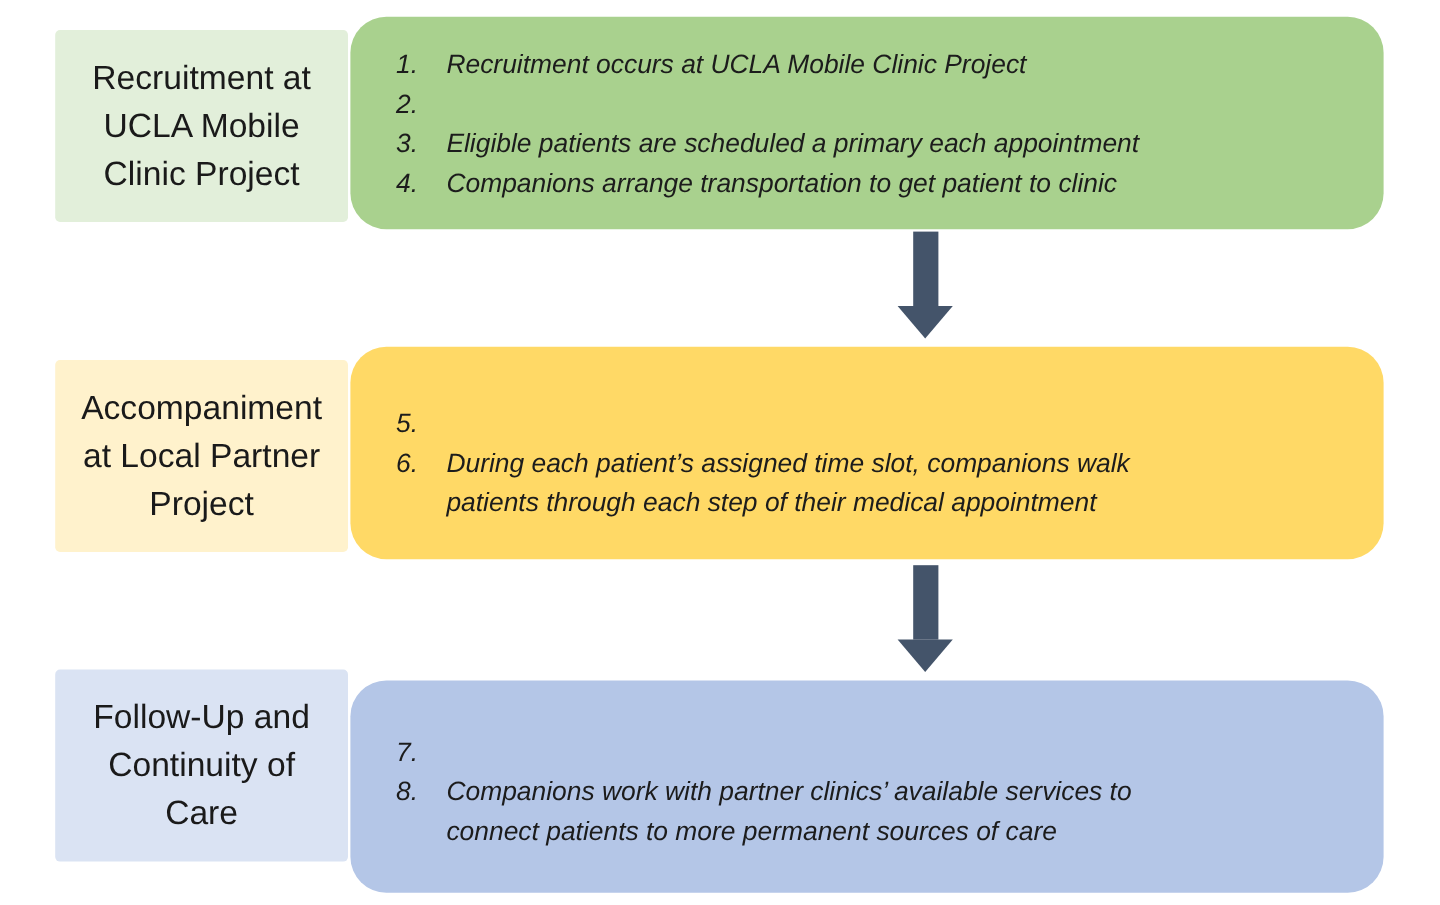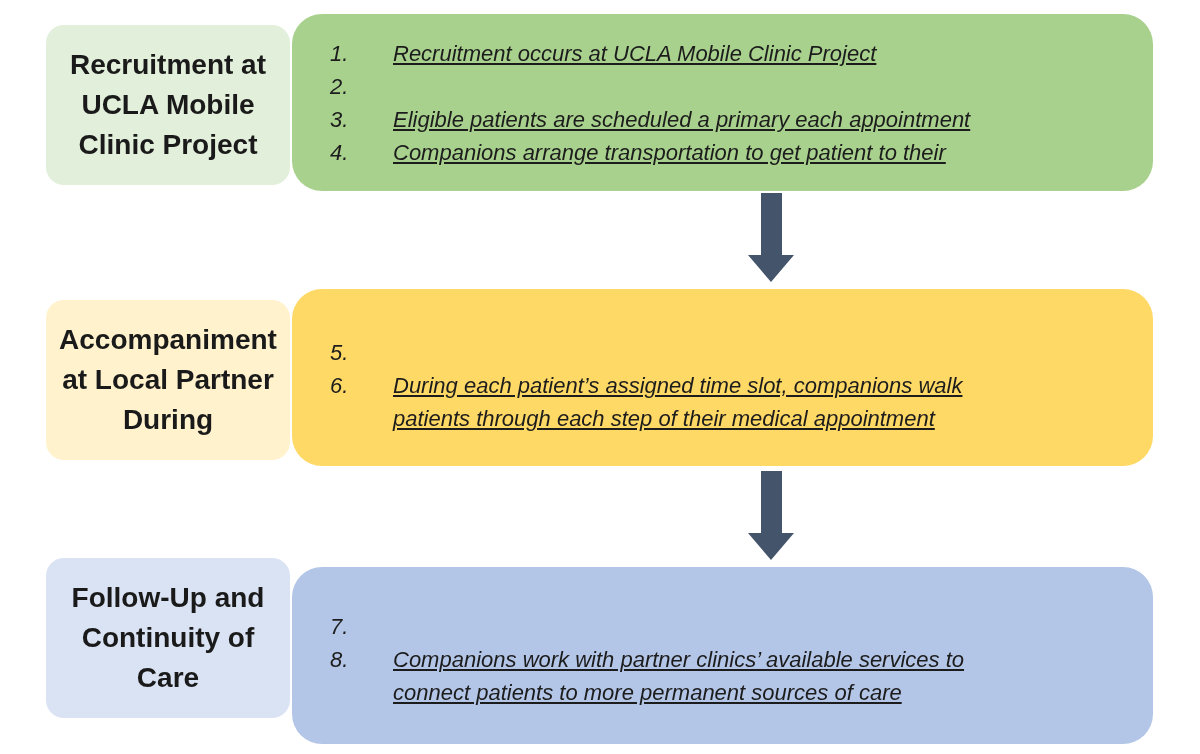--- a/index.html
+++ b/index.html
@@ -8,40 +8,39 @@
     --blue_light:#dae3f3; --blue:#b4c6e7;
     --arrow:#44546a; --text:#1a1a1a;
   }
   * { margin:0; padding:0; box-sizing:border-box; }
   html,body { width:1200px; height:754px; background:#ffffff; }
   body { font-family:"Liberation Sans", sans-serif; color:var(--text); }
   .canvas { position:relative; width:1200px; height:754px; overflow:hidden; background:#ffffff; }
 
   .label-box {
     position:absolute; left:46px; width:244px; height:160px;
-    border-radius:18px;
+    border-radius:4px;
     display:flex; align-items:center; justify-content:center;
     text-align:center;
-    font-weight:bold;
   }
   .label-text {
     font-size:28px; line-height:40px; white-space:pre-line; color:var(--text);
   }
   .content-box {
     position:absolute; left:292px; width:861px; height:177px;
     border-radius:30px;
     display:flex; flex-direction:column; justify-content:center;
   }
   .steps { list-style:none; }
   .step {
     display:flex; font-style:italic;
     font-size:22px; line-height:33px; color:#1c1c1c;
   }
   .step .num { margin-left:38px; width:30px; flex:0 0 30px; }
-  .step .txt { margin-left:33px; white-space:pre-line;text-decoration:underline; }
+  .step .txt { margin-left:12px; white-space:pre-line; }
 
   
   .s1-label { top:25px; background:var(--green_light); }
   .s1-content { top:14px; background:var(--green); }
   
   .s2-label { top:300px; background:var(--yellow_light); }
   .s2-content { top:289px; background:var(--yellow); padding-top:16px; }
   
   .s3-label { top:558px; background:var(--blue_light); }
   .s3-content { top:567px; background:var(--blue); padding-top:8px; }
@@ -78,34 +77,34 @@
       </li>
       <li class="step">
         <span class="num">2.</span>
       </li>
       <li class="step">
         <span class="num">3.</span>
         <span class="txt">Eligible patients are scheduled a primary each appointment</span>
       </li>
       <li class="step">
         <span class="num">4.</span>
-        <span class="txt">Companions arrange transportation to get patient to their</span>
+        <span class="txt">Companions arrange transportation to get patient to clinic</span>
       </li>
     </ul>
   </div>
 
   <div class="arrow arrow-1">
     <div class="shaft"></div>
     <div class="head"></div>
   </div>
 
   <div class="label-box s2-label">
     <div class="label-text">Accompaniment
 at Local Partner
-During</div>
+Project</div>
   </div>
   <div class="content-box s2-content">
     <ul class="steps">
       <li class="step">
         <span class="num">5.</span>
       </li>
       <li class="step">
         <span class="num">6.</span>
         <span class="txt">During each patient’s assigned time slot, companions walk
 patients through each step of their medical appointment</span>

